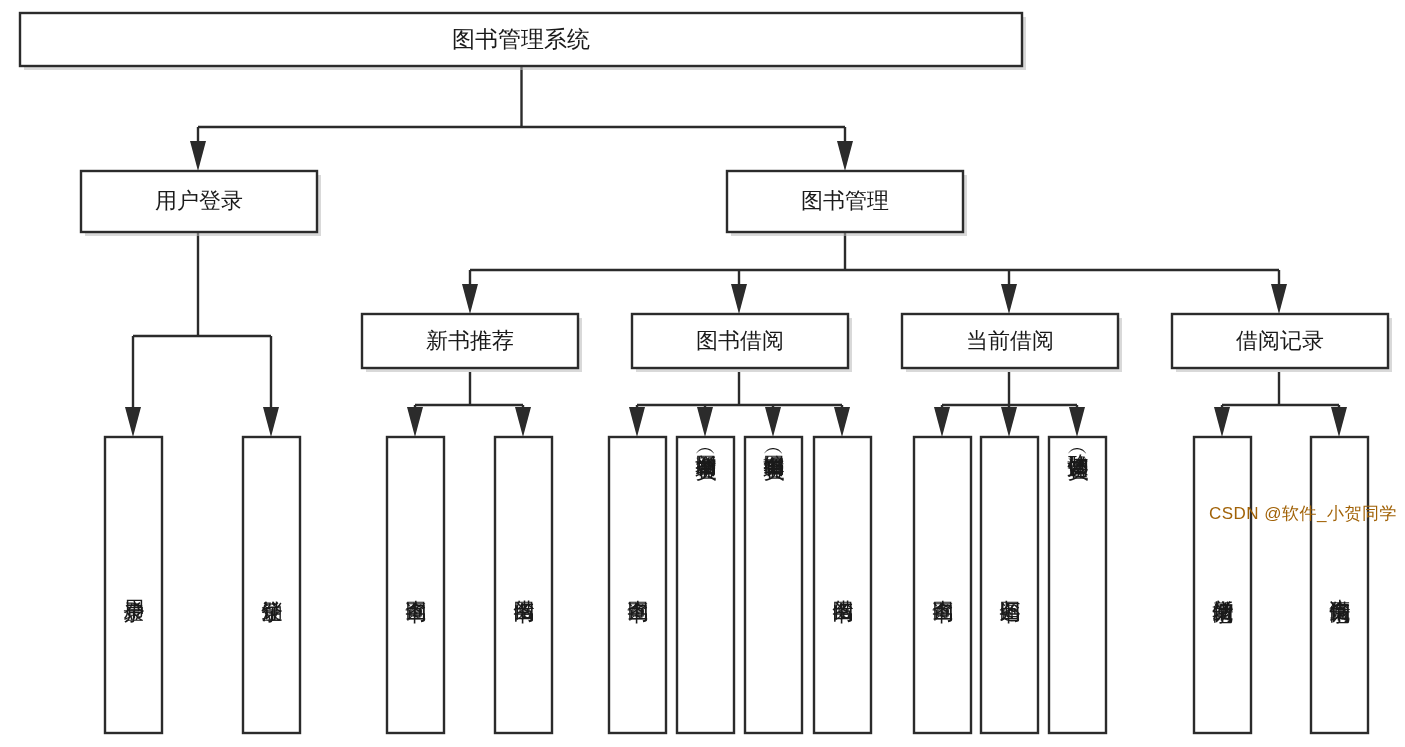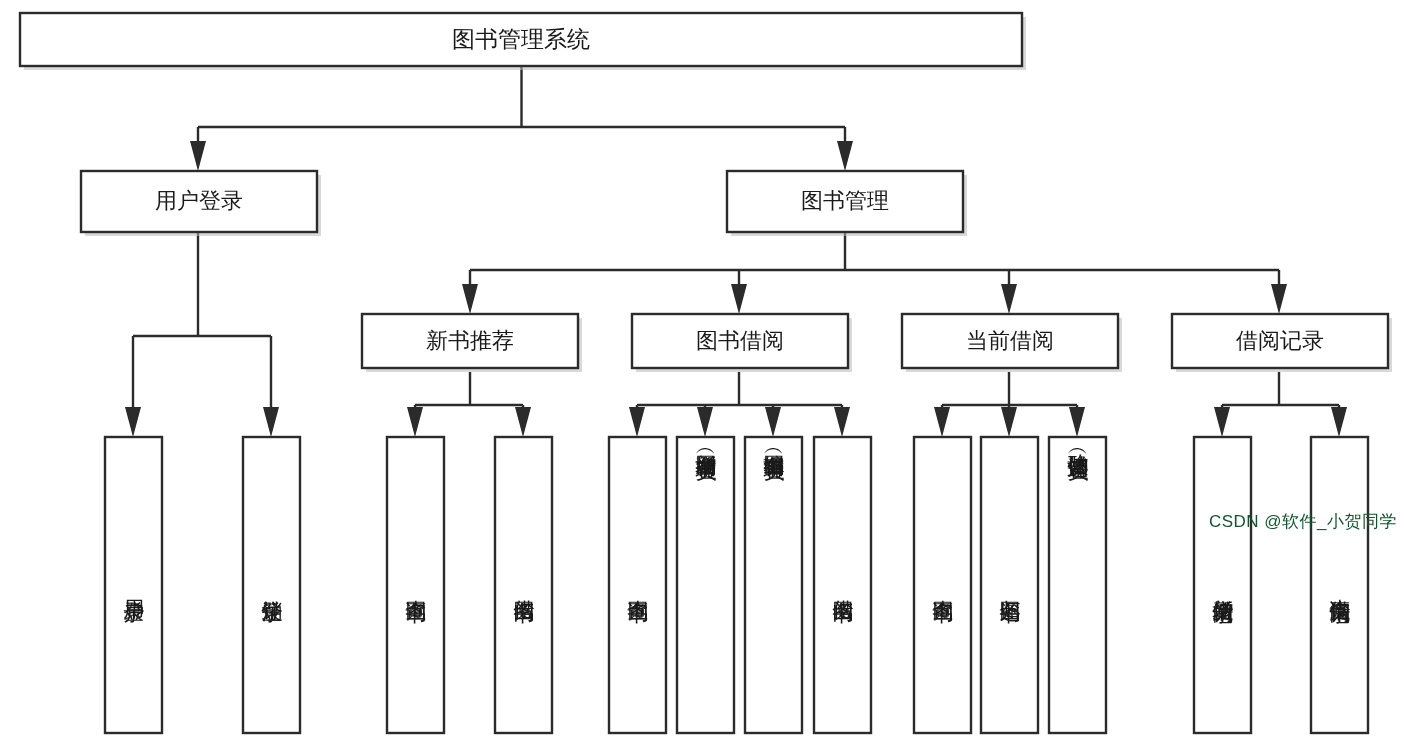--- a/index.html
+++ b/index.html
@@ -69,24 +69,24 @@
     font-size: 21px;
     line-height: 1.28;
     color: #1a1a1a;
     letter-spacing: 1px;
     white-space: nowrap;
     text-align: center;
   }
   .watermark {
     position: absolute;
     right: 8px;
-    bottom: 0;
+    bottom: 8px;
     font-family: "Liberation Sans", "DejaVu Sans", sans-serif;
     font-size: 17px;
-    color: #14532d;
+    color: #a16207;
     white-space: nowrap;
     letter-spacing: 0.5px;
   }
 </style>
 </head>
 <body>
 
 <div id="diagram-root">
 
   <svg class="flow" viewBox="0 0 1405 747" xmlns="http://www.w3.org/2000/svg">

